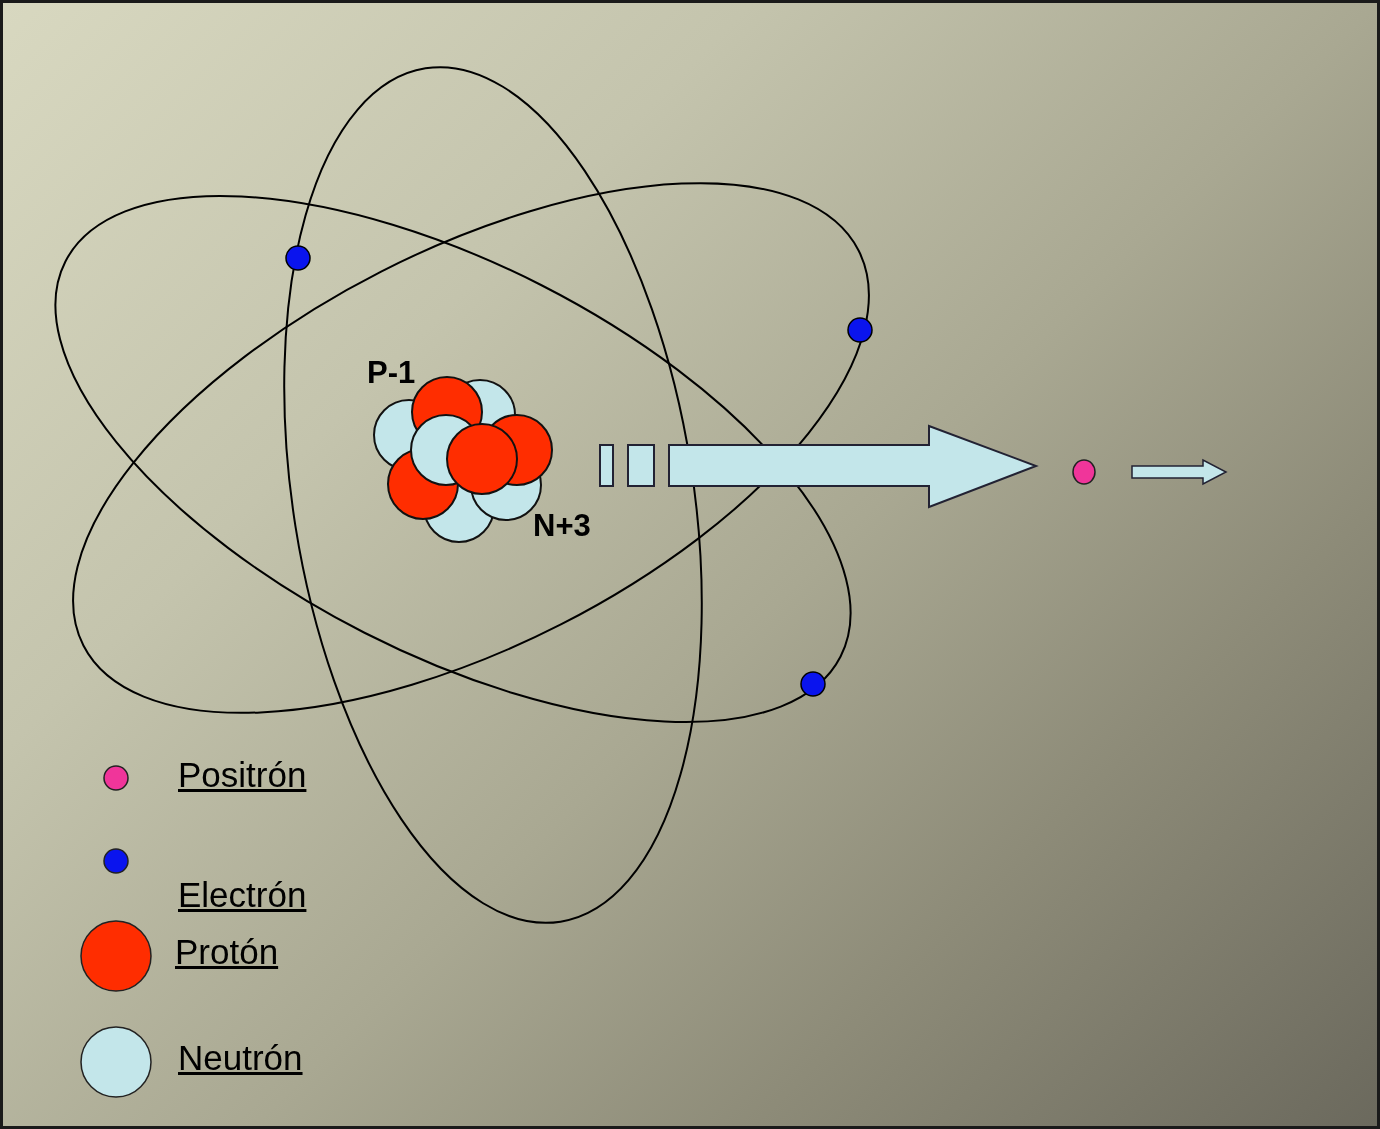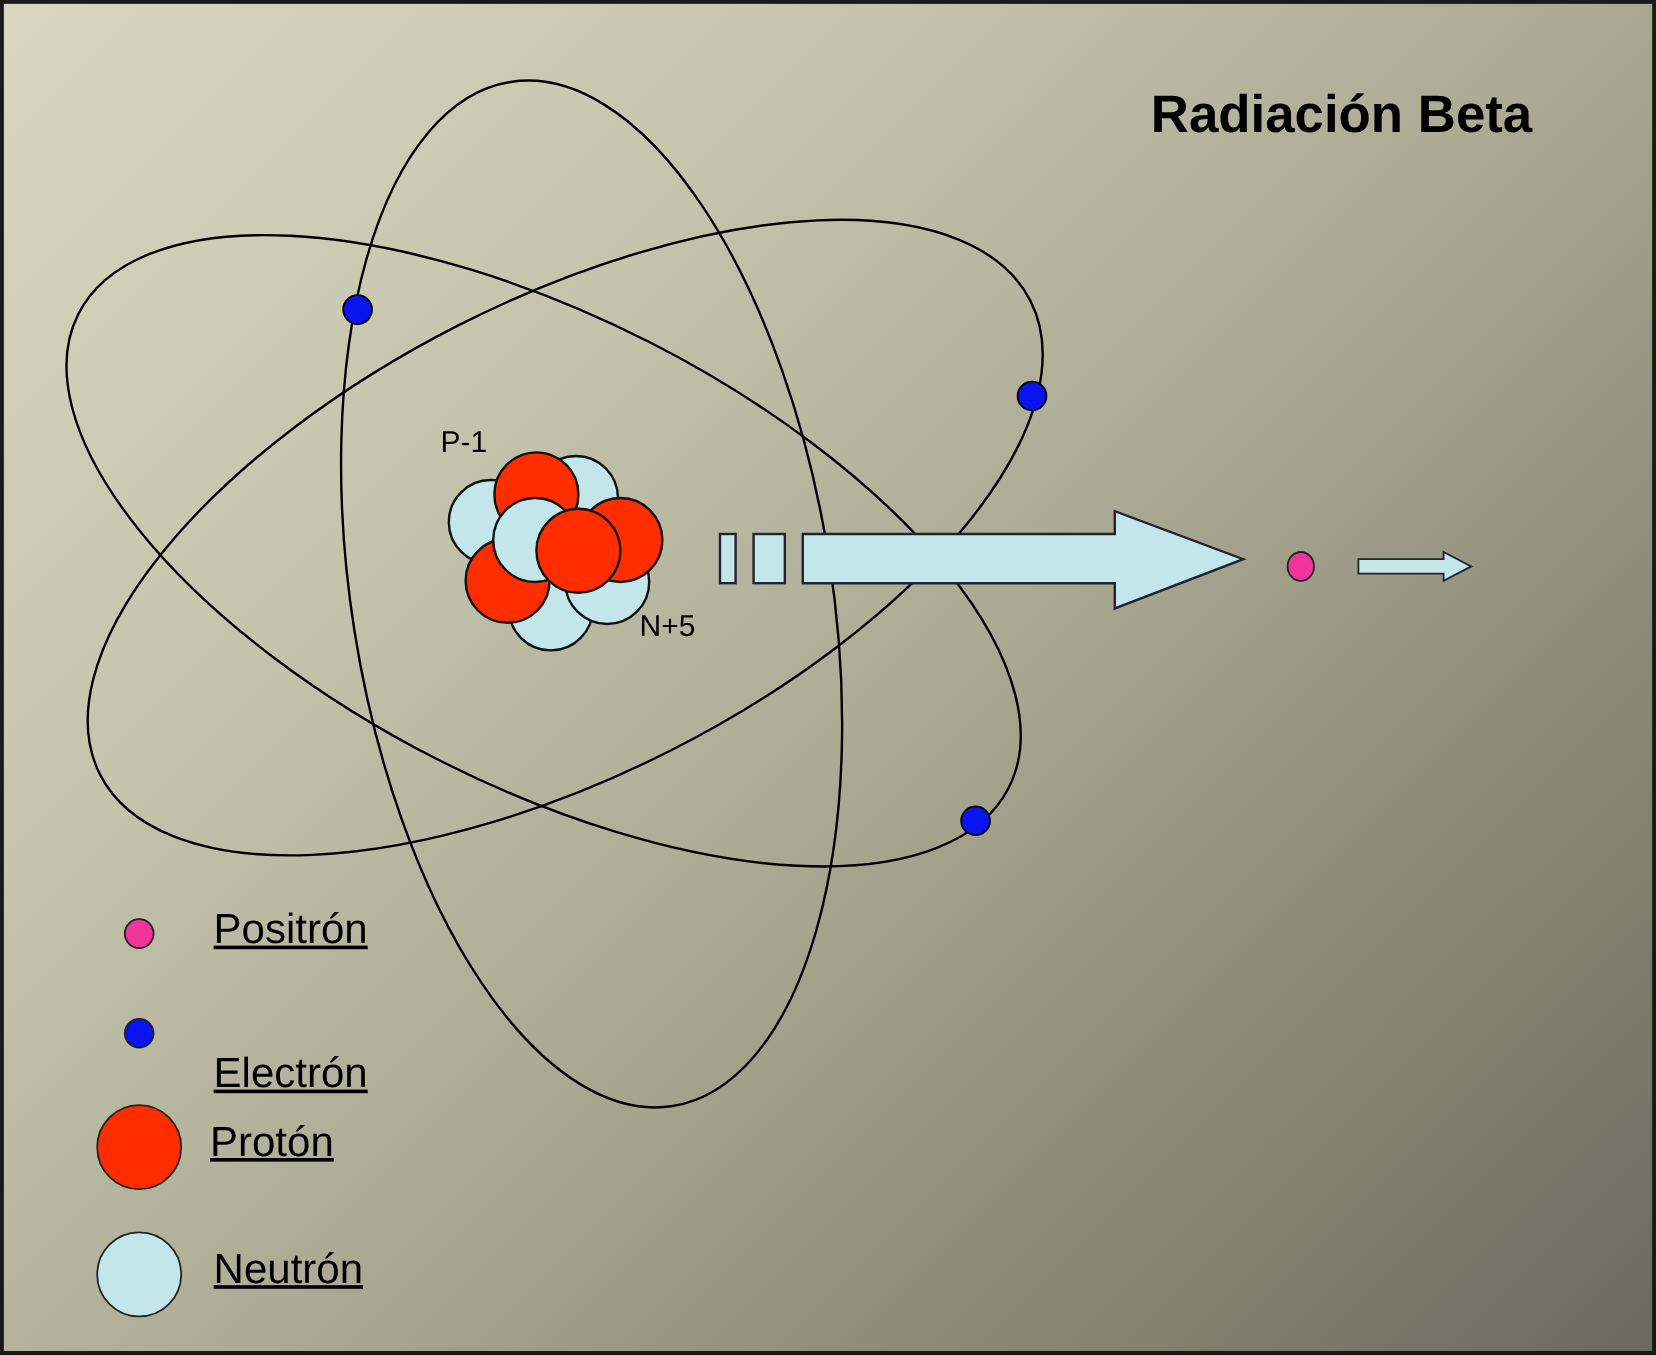--- a/index.html
+++ b/index.html
@@ -11,21 +11,21 @@
     overflow: hidden;
   }
   svg.diagram { position: absolute; left: 0; top: 0; }
   .title {
     position: absolute; left: 956px; top: 68px;
     font-family: "Liberation Sans", sans-serif; font-weight: bold;
     font-size: 44px; color: #000; white-space: nowrap; letter-spacing: 0px;
   }
   .nuc-label {
     position: absolute; font-family: "Liberation Sans", sans-serif;
-    font-weight: normal; font-size: 25px; color: #000; white-space: nowrap;
+    font-weight: bold; font-size: 31px; color: #000; white-space: nowrap;
   }
   .legend-label {
     position: absolute; font-family: "Liberation Sans", sans-serif;
     font-size: 35px; color: #000; white-space: nowrap; text-decoration: underline;
   }
 </style>
 </head>
 <body>
 
 <div class="frame">
@@ -67,22 +67,21 @@
     <polygon points="1129,463 1200,463 1200,457 1223,469 1200,481 1200,475 1129,475" fill="#c3e6ea" stroke="#223" stroke-width="1.5"></polygon>
 
     <g stroke="#222" stroke-width="1.5">
       <circle cx="113" cy="775" r="12" fill="#f0359a"></circle>
       <circle cx="113" cy="858" r="12" fill="#0a14ee"></circle>
       <circle cx="113" cy="953" r="35" fill="#ff2d00"></circle>
       <circle cx="113" cy="1059" r="35" fill="#c3e6ea"></circle>
     </g>
   </svg>
 
-  <div class="title">Radiación Beta</div>
 
   <div class="nuc-label" style="left:364px; top:352px;">P-1</div>
-  <div class="nuc-label" style="left:530px; top:505px;">N+5</div>
+  <div class="nuc-label" style="left:530px; top:505px;">N+3</div>
 
   <div class="legend-label" style="left:175px; top:752px;">Positrón</div>
   <div class="legend-label" style="left:175px; top:872px;">Electrón</div>
   <div class="legend-label" style="left:172px; top:929px;">Protón</div>
   <div class="legend-label" style="left:175px; top:1035px;">Neutrón</div>
 </div>
 
 </body></html>

